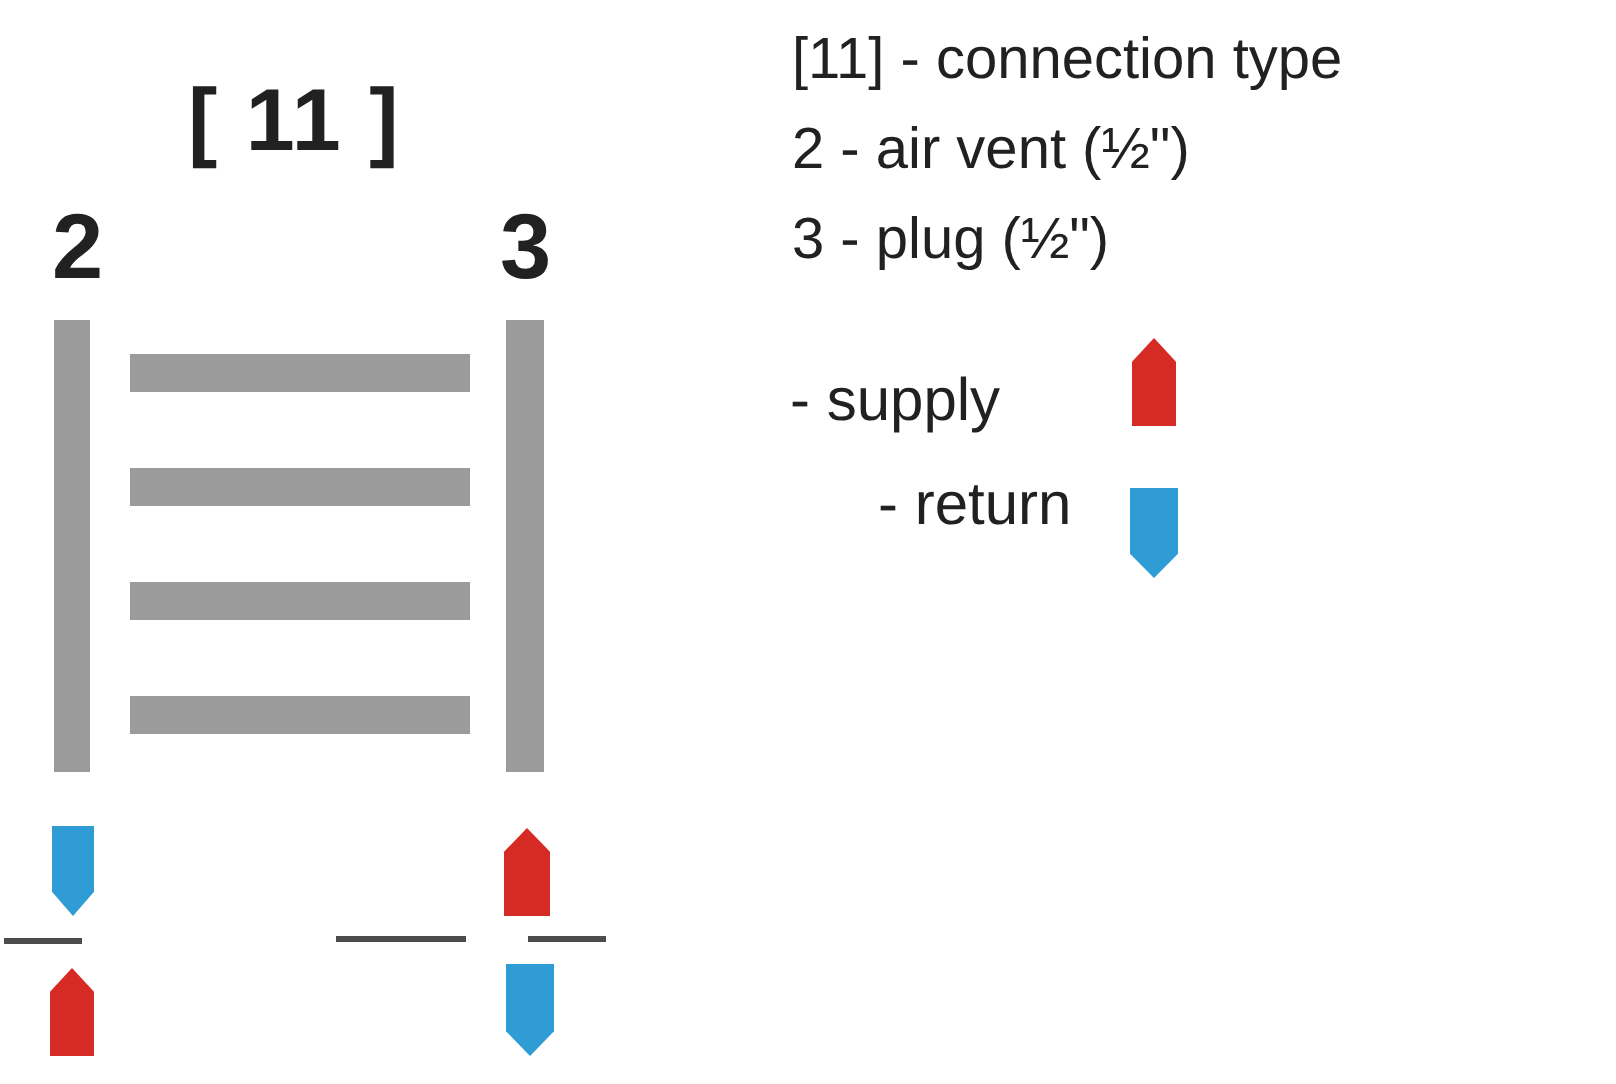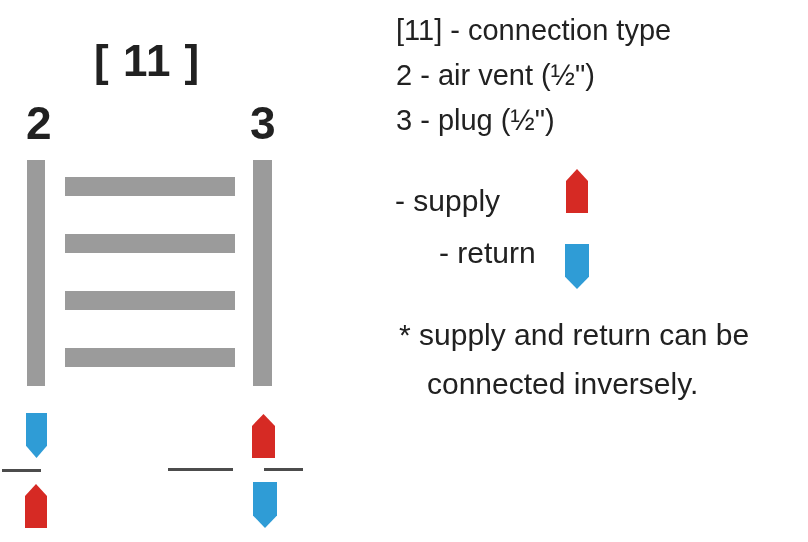--- a/index.html
+++ b/index.html
@@ -123,18 +123,14 @@
     <div>2 - air vent (½")</div>
     <div>3 - plug (½")</div>
   </div>
 
   <div class="abs legend-supply-label">- supply</div>
   <div class="abs arrow up supply a-legend-supply"></div>
 
   <div class="abs legend-return-label">- return</div>
   <div class="abs arrow down return a-legend-return"></div>
 
-  <div class="abs note">
-    <div class="line1">* supply and return can be</div>
-    <div class="line2">connected inversely.</div>
-  </div>
 
 </div>
 
 </body></html>

